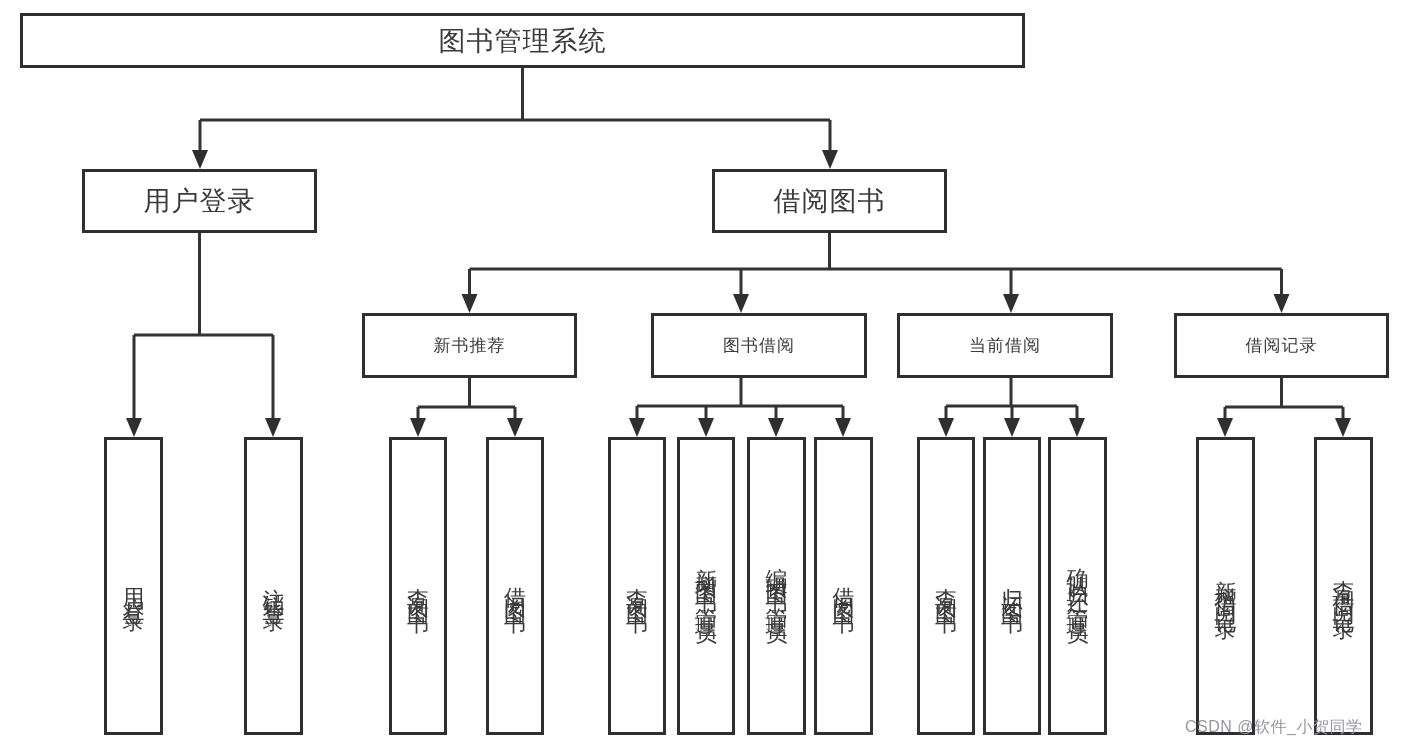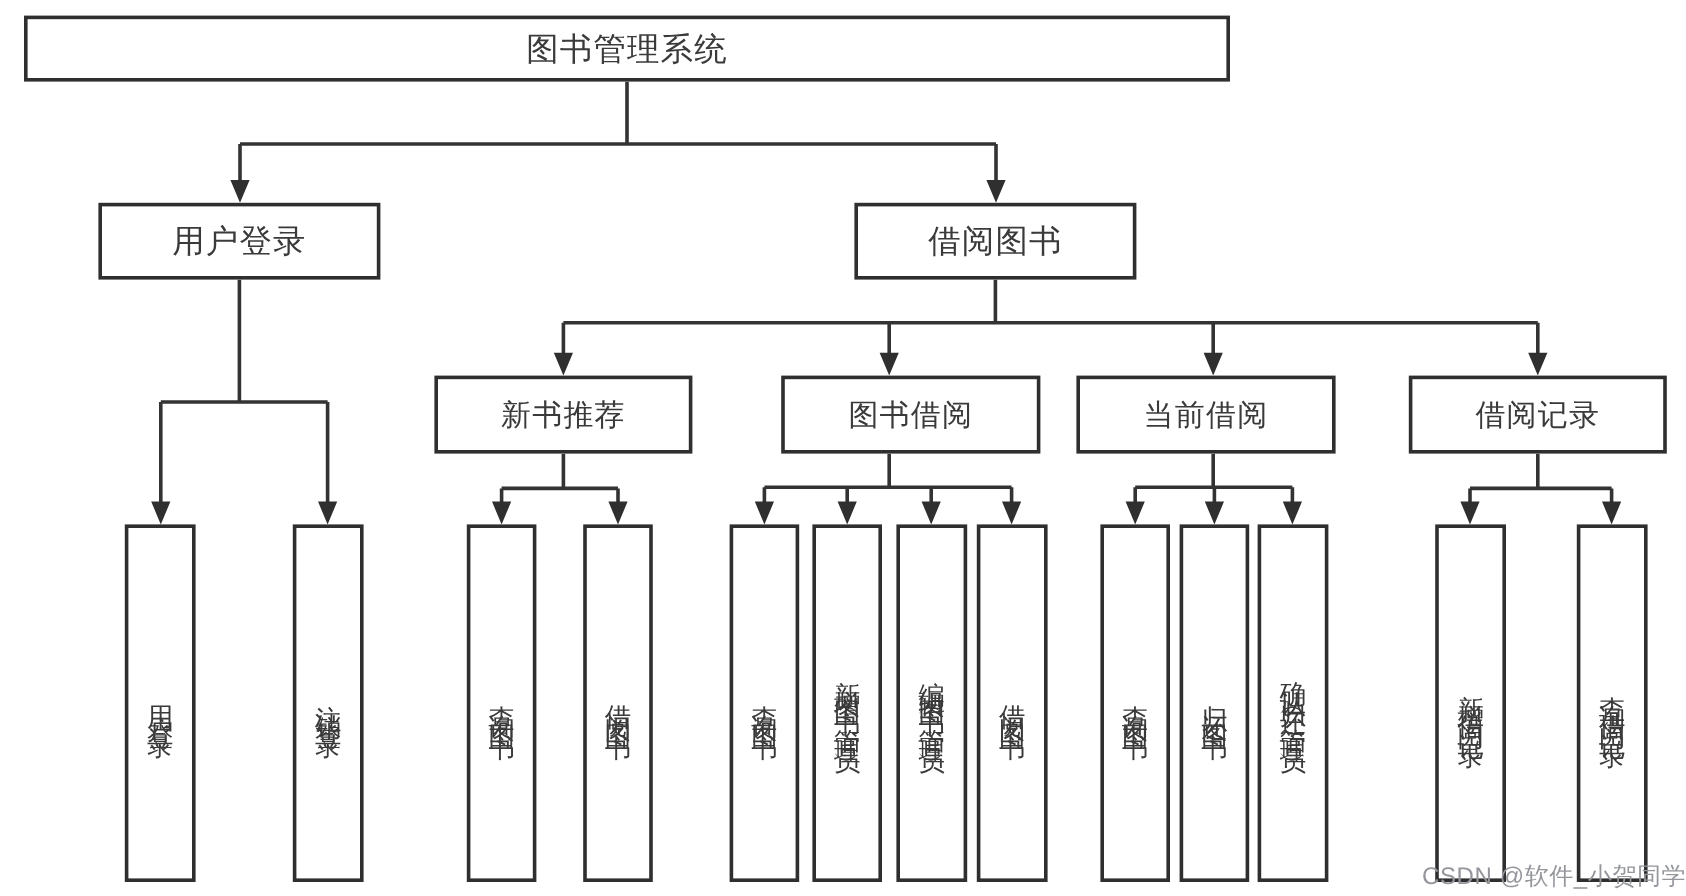--- a/index.html
+++ b/index.html
@@ -31,21 +31,21 @@
     border: 3px solid #2f2f2f;
     box-sizing: border-box;
     display: flex;
     align-items: center;
     justify-content: center;
     text-align: left;
     letter-spacing: 1px;
   }
   .node.root  { font-size: 27px; }
   .node.lvl2  { font-size: 27px; }
-  .node.lvl3  { font-size: 25px; }
+  .node.lvl3  { font-size: 17px; }
   .leaf {
     position: absolute;
     background: #ffffff;
     border: 3px solid #2f2f2f;
     box-sizing: border-box;
     display: flex;
     align-items: center;
     justify-content: center;
   }
   .vtext {
@@ -53,21 +53,21 @@
     text-orientation: mixed;
     font-size: 22px;
     letter-spacing: 8px;
     line-height: 1;
     white-space: nowrap;
   }
   .watermark {
     position: absolute;
     left: 1185px;
     top: 717px;
-    font-size: 20px;
+    font-size: 16px;
     color: #94969c;
     letter-spacing: 0.5px;
     white-space: nowrap;
   }
 </style>
 </head>
 <body>
 
 <div class="stage">
 

